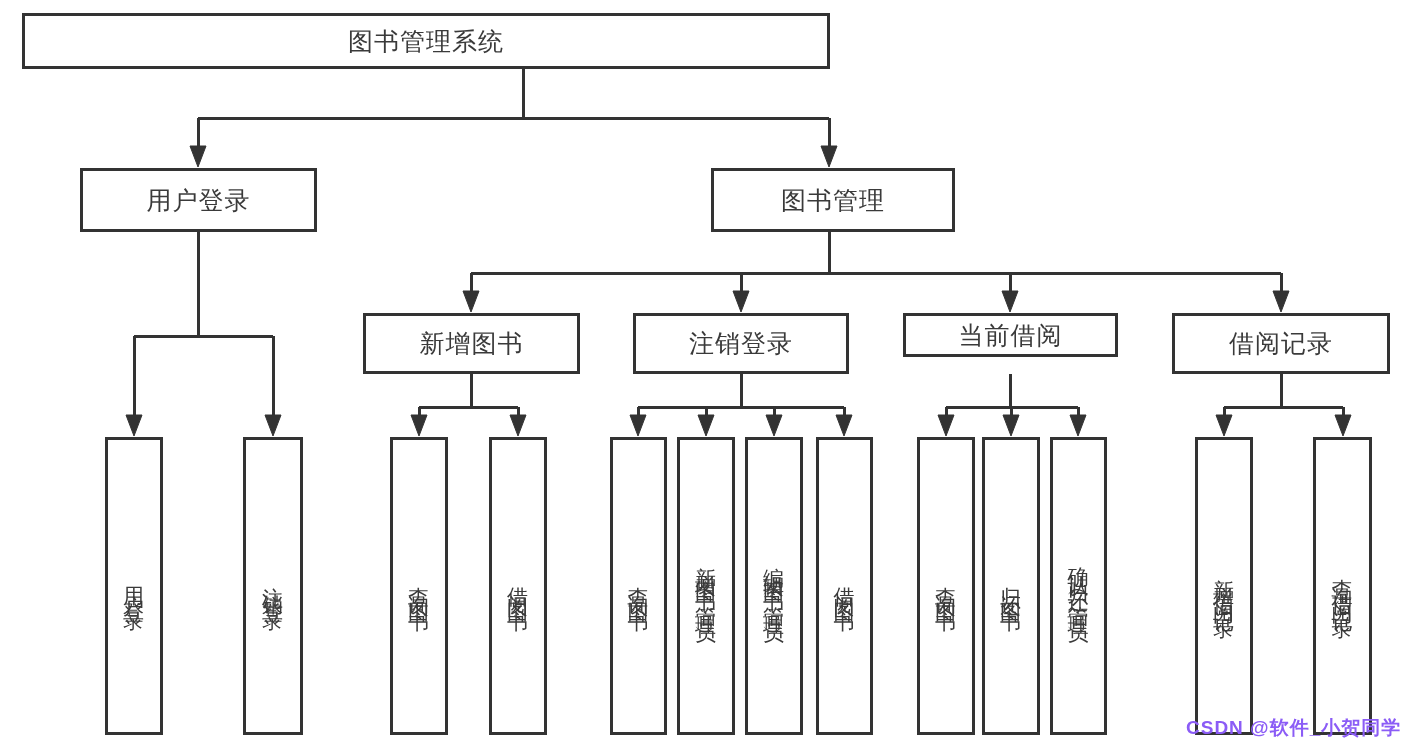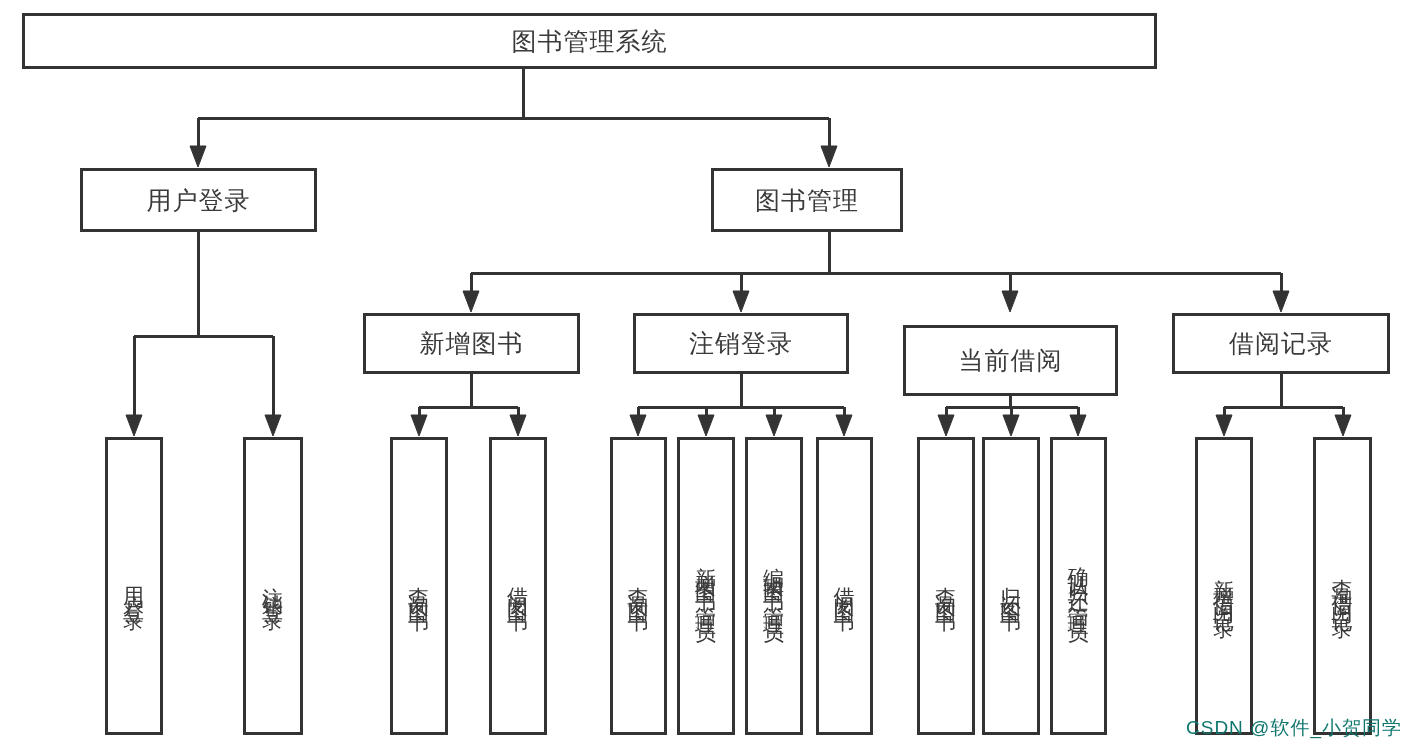--- a/index.html
+++ b/index.html
@@ -26,22 +26,22 @@
     text-orientation:mixed;
     letter-spacing:8px;
     line-height:1;
   }
   svg.connectors{position:absolute;left:0;top:0;z-index:1;}
   svg.connectors path{stroke:#333333;stroke-width:3;fill:none;}
   svg.connectors line{stroke:#333333;stroke-width:3;}
   svg.connectors polygon{fill:#333333;stroke:#333333;stroke-width:1;}
   .watermark{
     position:absolute;left:1186px;top:715px;
-    font-size:19px;color:#0f766e;letter-spacing:1px;
-    z-index:6;white-space:nowrap;
+    font-size:19px;color:#8b5cf6;letter-spacing:1px;
+    z-index:6;white-space:nowrap;font-weight:bold;
   }
 </style>
 </head>
 <body>
 
 <div class="canvas">
 
   <svg class="connectors" width="1405" height="747" viewBox="0 0 1405 747">
 
     <path d="M523 69 V118 M198 118 H829" shape-rendering="crispEdges"></path>
@@ -90,28 +90,28 @@
     <line x1="1078" y1="407" x2="1078" y2="419" shape-rendering="crispEdges"></line>
     <polygon points="1070,415 1086,415 1078,436"></polygon>
 
     <path d="M1281 374 V407 M1224 407 H1343" shape-rendering="crispEdges"></path>
     <line x1="1224" y1="407" x2="1224" y2="419" shape-rendering="crispEdges"></line>
     <polygon points="1216,415 1232,415 1224,436"></polygon>
     <line x1="1343" y1="407" x2="1343" y2="419" shape-rendering="crispEdges"></line>
     <polygon points="1335,415 1351,415 1343,436"></polygon>
   </svg>
 
-  <div class="box hbox" style="left:22px;top:13px;width:1135px;height:56px">图书管理系统</div>
+  <div class="box hbox" style="left:22px;top:13px;width:808px;height:56px">图书管理系统</div>
 
   <div class="box hbox" style="left:80px;top:168px;width:237px;height:64px">用户登录</div>
-  <div class="box hbox" style="left:711px;top:168px;width:192px;height:64px">图书管理</div>
+  <div class="box hbox" style="left:711px;top:168px;width:244px;height:64px">图书管理</div>
 
   <div class="box hbox" style="left:363px;top:313px;width:217px;height:61px">新增图书</div>
   <div class="box hbox" style="left:633px;top:313px;width:216px;height:61px">注销登录</div>
-  <div class="box hbox" style="left:903px;top:325px;width:215px;height:71px">当前借阅</div>
+  <div class="box hbox" style="left:903px;top:313px;width:215px;height:44px">当前借阅</div>
   <div class="box hbox" style="left:1172px;top:313px;width:218px;height:61px">借阅记录</div>
 
   <div class="box vbox" style="left:105px;top:437px;width:58px;height:298px">
     <span class="vtext">用户登录</span>
   </div>
   <div class="box vbox" style="left:243px;top:437px;width:60px;height:298px">
     <span class="vtext">注销登录</span>
   </div>
 
   <div class="box vbox" style="left:390px;top:437px;width:58px;height:298px">

